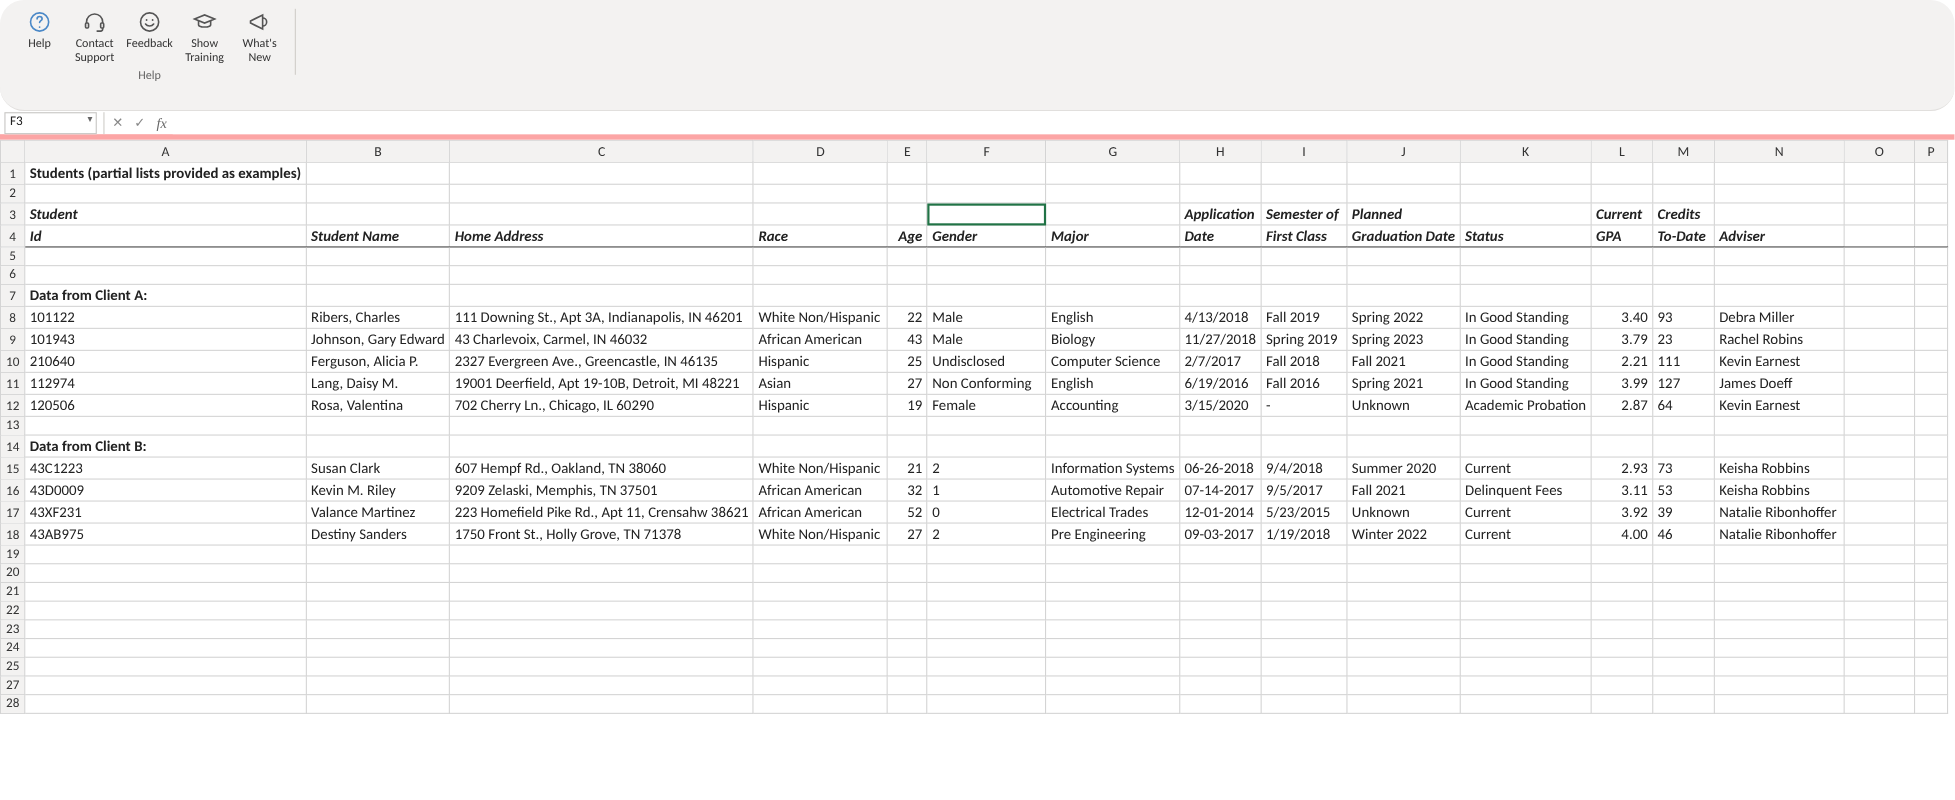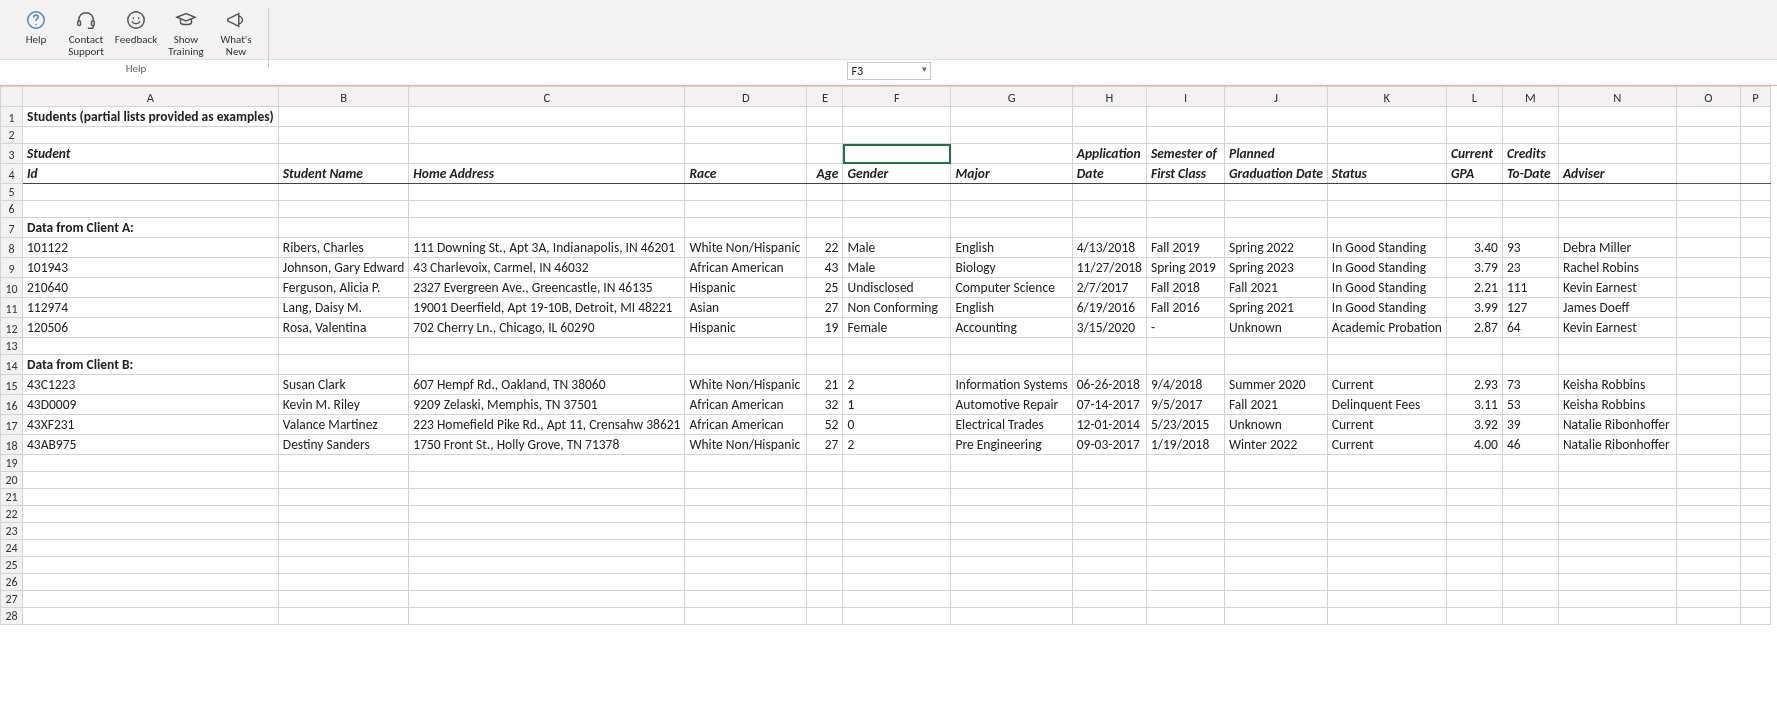--- a/index.html
+++ b/index.html
@@ -1,29 +1,29 @@
 <!DOCTYPE html>
 <html><head>
 <meta charset="utf-8">
 <style>
   * { box-sizing: border-box; margin: 0; padding: 0; }
   body { font-family: Calibri, Arial, sans-serif; font-size: 13.5px; background: #fff; color: #222; user-select: none; }
   
   
-  .ribbon { background: #f3f2f1; border-bottom: 1px solid #e1dfdd; padding: 4px 8px 0 8px; height: 60px; display:flex; align-items:flex-start; }
+  .ribbon { background: #f3f2f1; border-bottom: 1px solid #e1dfdd; padding: 4px 8px 0 8px; height: 101px; display:flex; align-items:flex-start;border-radius:22px; }
   .ribbon-group { display:flex; flex-direction:column; align-items:center; padding:0 4px; }
   .ribbon-items { display:flex; gap:2px; }
   .ribbon-btn { display:flex; flex-direction:column; align-items:center; justify-content:flex-start; width:48px; padding:4px 2px 2px 2px; cursor:pointer; font-size:11px; line-height:1.1; text-align:center; color:#333; }
   .ribbon-btn .icon { height:24px; display:flex; align-items:center; justify-content:center; }
   .ribbon-btn .label { margin-top:2px; min-height:24px; }
   .ribbon-group-label { font-size:11px; color:#666; text-align:center; padding:2px 0 3px 0; width:100%;}
   .ribbon-sep { width:1px; background:#d0cec9; height:60px; margin:4px 6px 0 4px; }
 
   
-  .fbar { display:flex; align-items:center; border-bottom:1px solid #fca5a5; background:#fff; height:26px;flex-direction:column; }
+  .fbar { display:flex; align-items:center; border-bottom:5px solid #fca5a5; background:#fff; height:26px; }
   .namebox { width:84px; border:1px solid #c7c6c4; margin:2px 4px 2px 4px; height:20px; font-size:12px; padding:1px 18px 1px 4px; position:relative; background:#fff; }
   .namebox::after{ content:"▾"; position:absolute; right:3px; top:0px; font-size:9px; color:#666;}
   .fbar-sep { width:1px; background:#d0cec9; height:20px; margin:0 2px; }
   .fbar-btn { width:20px; height:20px; display:flex; align-items:center; justify-content:center; color:#888; font-size:12px; cursor:pointer;}
   .fx { font-style:italic; font-family: 'Times New Roman', serif; font-size:13px; color:#666;}
   .formula-input { flex:1; border:none; padding:2px 6px; height:20px; font-size:13px; outline:none;}
 
   
   .grid-wrap { overflow:auto; position:relative; }
   table.grid { border-collapse:collapse; table-layout:fixed; }
@@ -634,39 +634,20 @@
           <td></td>
           <td></td>
           <td></td>
           <td></td>
           <td></td>
           <td></td>
           <td></td>
           <td></td>
         </tr>
         <tr>
-          <th class="rowhdr">26</th>
-          <td></td>
-          <td></td>
-          <td></td>
-          <td></td>
-          <td></td>
-          <td></td>
-          <td></td>
-          <td></td>
-          <td></td>
-          <td></td>
-          <td></td>
-          <td></td>
-          <td></td>
-          <td></td>
-          <td></td>
-          <td></td>
-        </tr>
-        <tr>
           <th class="rowhdr">27</th>
           <td></td>
           <td></td>
           <td></td>
           <td></td>
           <td></td>
           <td></td>
           <td></td>
           <td></td>
           <td></td>

